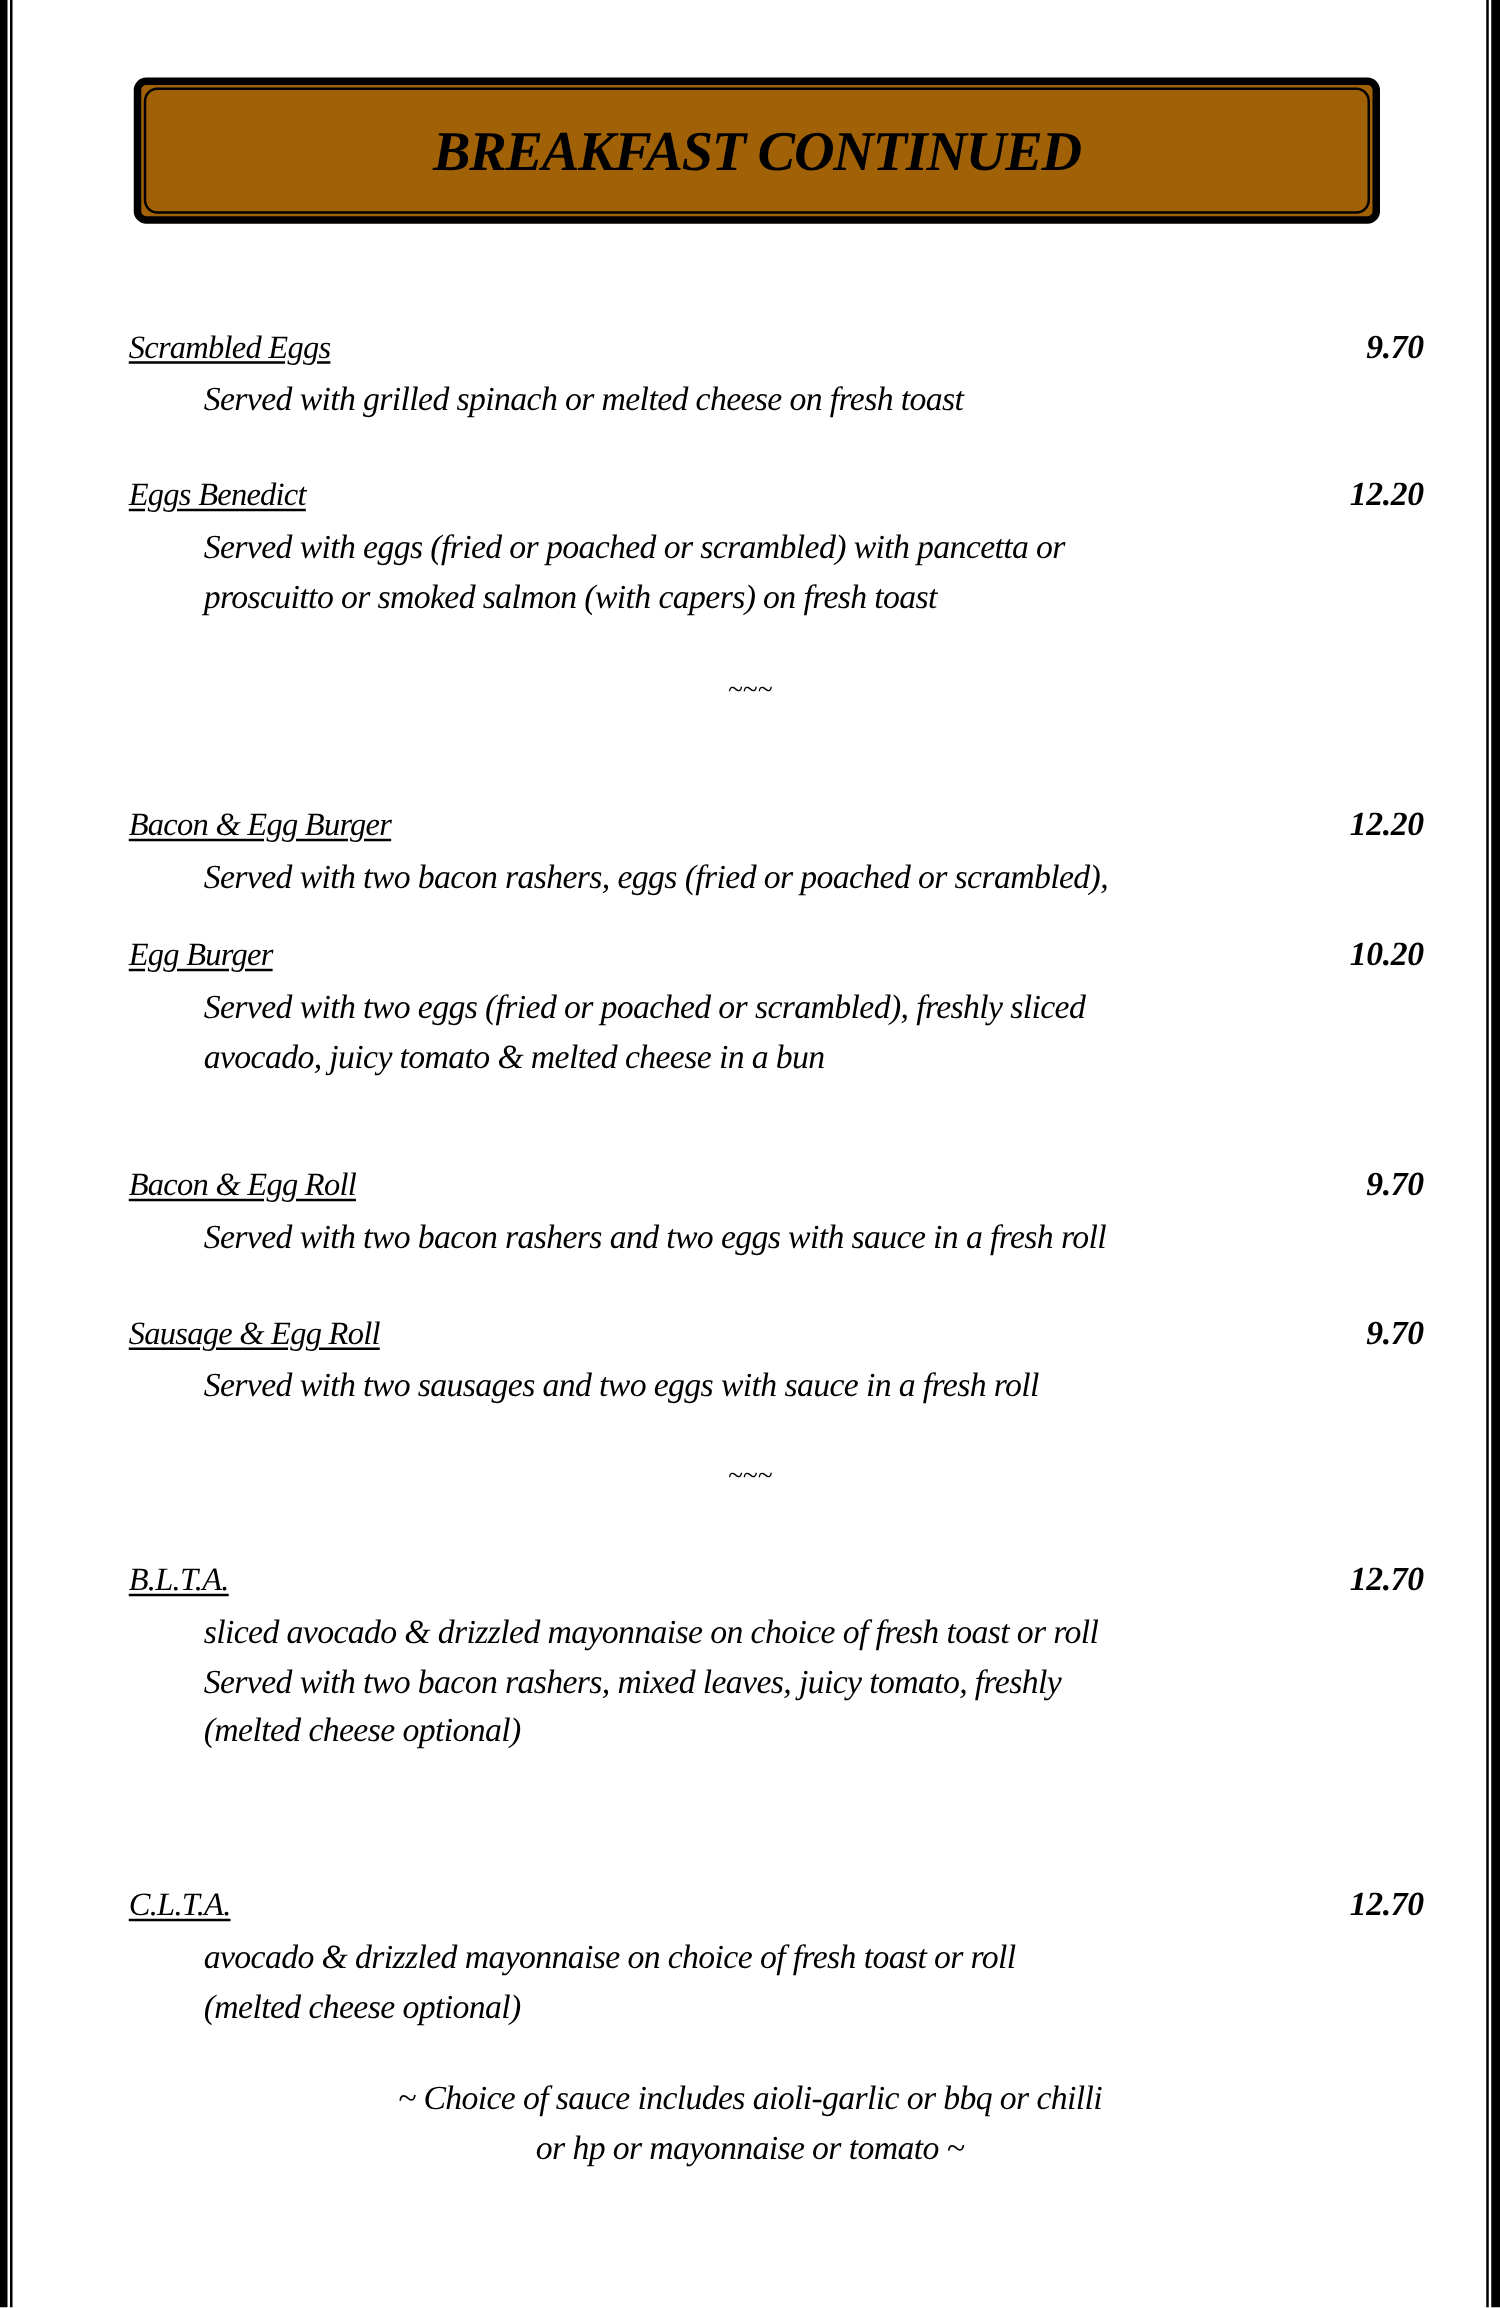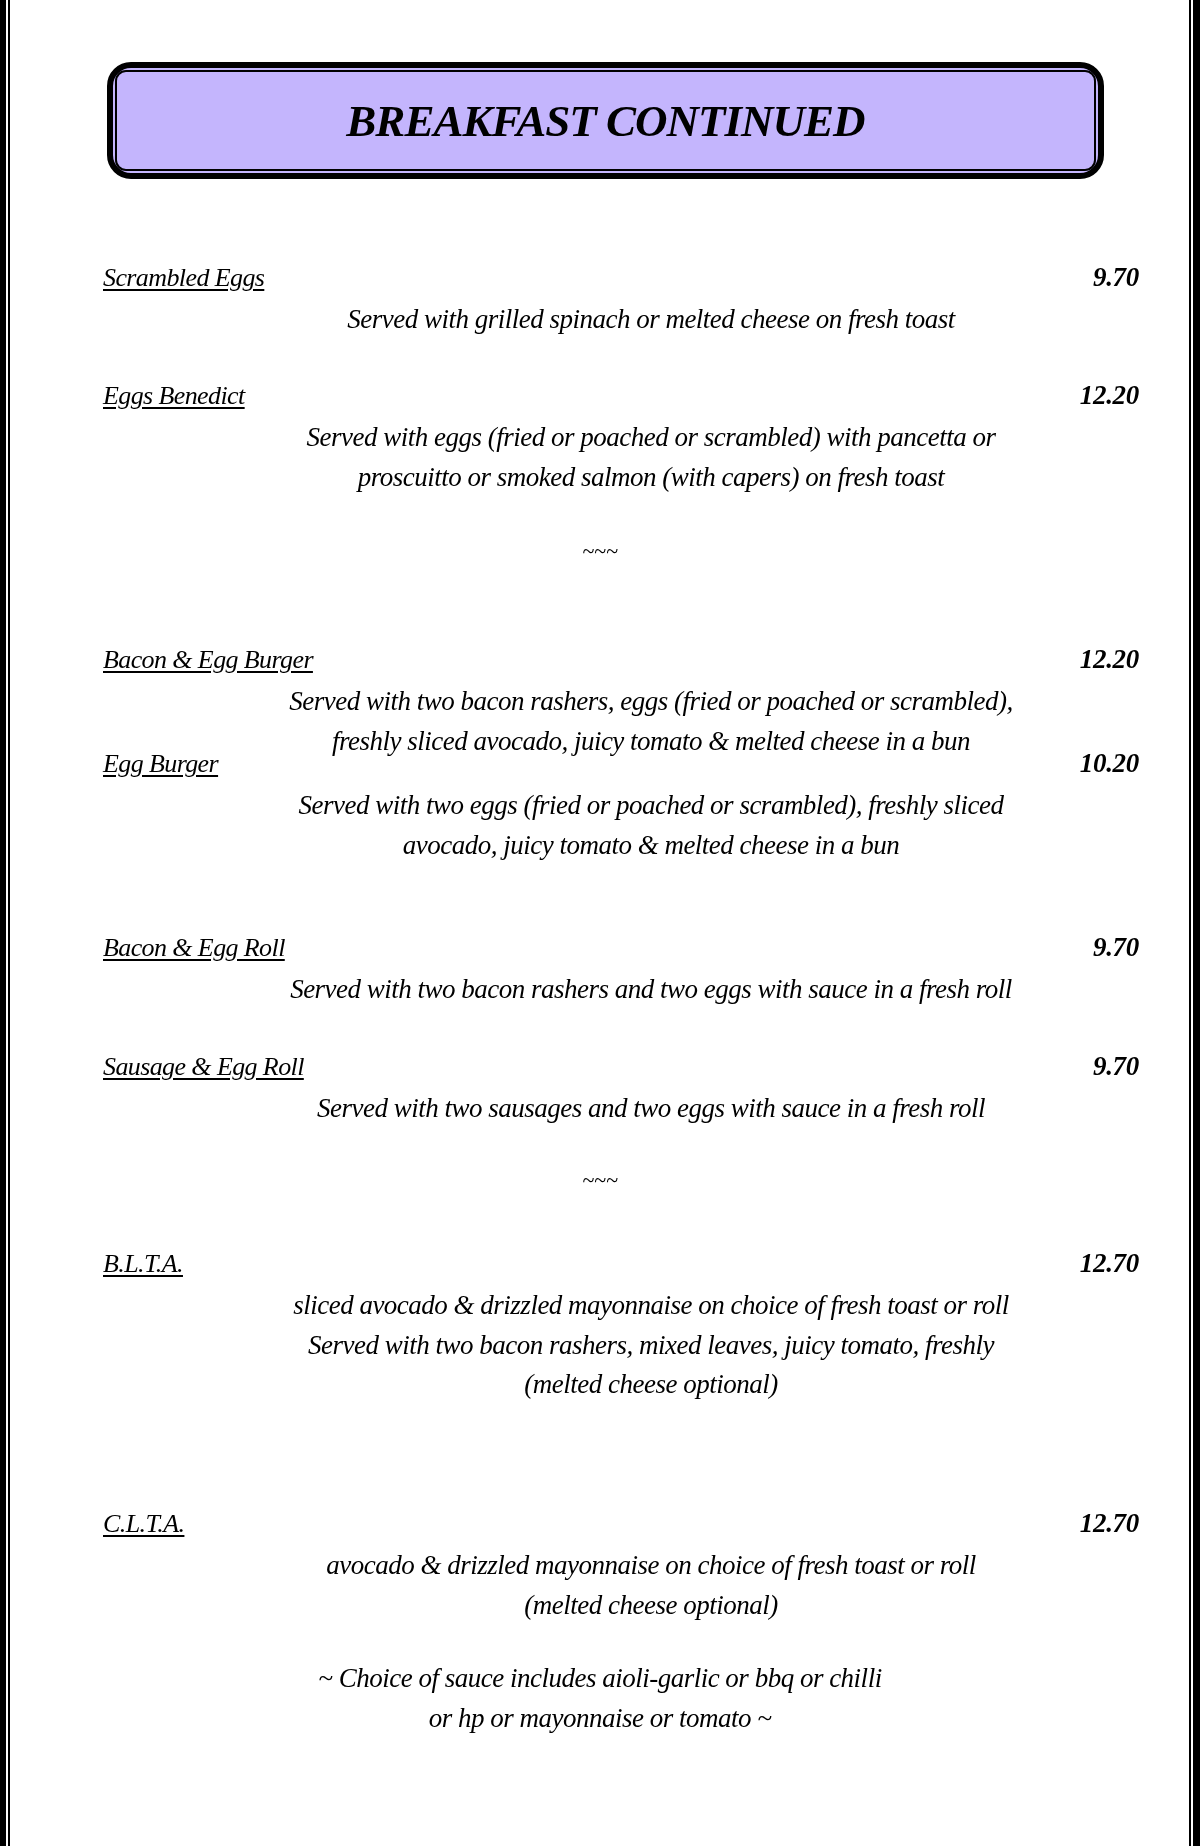--- a/index.html
+++ b/index.html
@@ -27,22 +27,22 @@
     .border-right-thick {
       position: absolute; left: 1193px; top: 0; width: 7px; height: 1846px; background: #000;
     }
 
     
     .header-box {
       position: absolute;
       left: 107px; top: 62px;
       width: 997px; height: 117px;
       border: 6px solid #000;
-      border-radius: 24px;
-      background: #c4b5fd;
+      border-radius: 10px;
+      background: #a16207;
     }
     .header-inner {
       position: absolute;
       left: 2px; top: 2px; right: 2px; bottom: 2px;
       border: 2px solid #000;
       border-radius: 11px;
       display: flex;
       align-items: center;
       justify-content: center;
     }
@@ -84,21 +84,20 @@
       font-size: 27px;
       letter-spacing: -0.3px;
     }
     .item-desc {
       margin-left: 60px;
       font-style: italic;
       font-size: 27px;
       line-height: 39.5px;
       letter-spacing: -0.5px;
       margin-top: 4px;
-      text-align: center;
     }
     .item-desc .line { display: block; white-space: nowrap; }
 
     .divider {
       position: absolute;
       left: 0; width: 1200px;
       text-align: center;
       font-size: 22px;
       font-style: italic;
       letter-spacing: 0px;
@@ -154,21 +153,20 @@
 
 <div class="divider" style="top:538px;">~~~</div>
 
 <div class="item" style="top:644px;">
   <div class="item-row">
     <span class="item-name">Bacon &amp; Egg Burger</span>
     <span class="item-price">12.20</span>
   </div>
   <div class="item-desc">
     <span class="line">Served with two bacon rashers, eggs (fried or poached or scrambled),</span>
-    <span class="line">freshly sliced avocado, juicy tomato &amp; melted cheese in a bun</span>
   </div>
 </div>
 
 <div class="item" style="top:748px;">
   <div class="item-row">
     <span class="item-name">Egg Burger</span>
     <span class="item-price">10.20</span>
   </div>
   <div class="item-desc">
     <span class="line">Served with two eggs (fried or poached or scrambled), freshly sliced</span>

